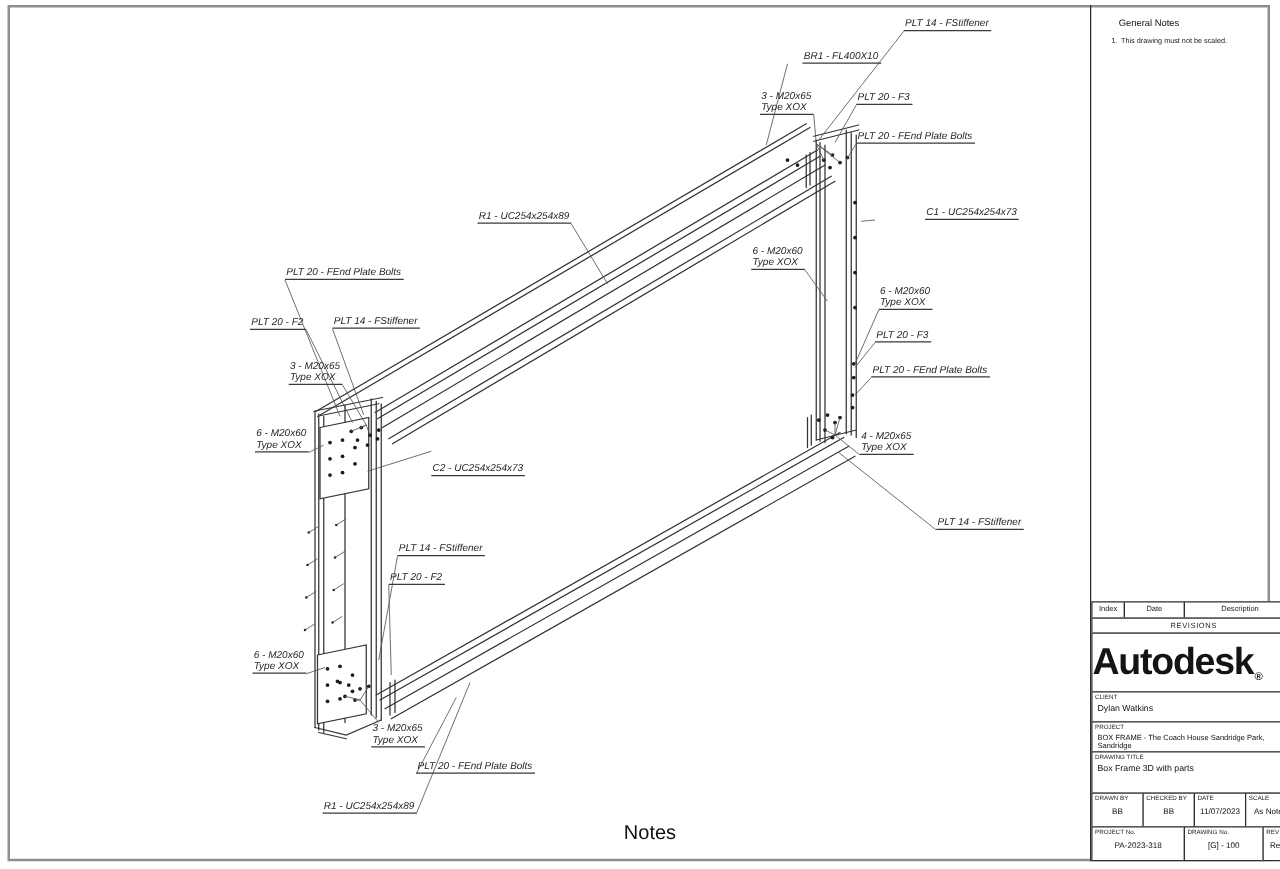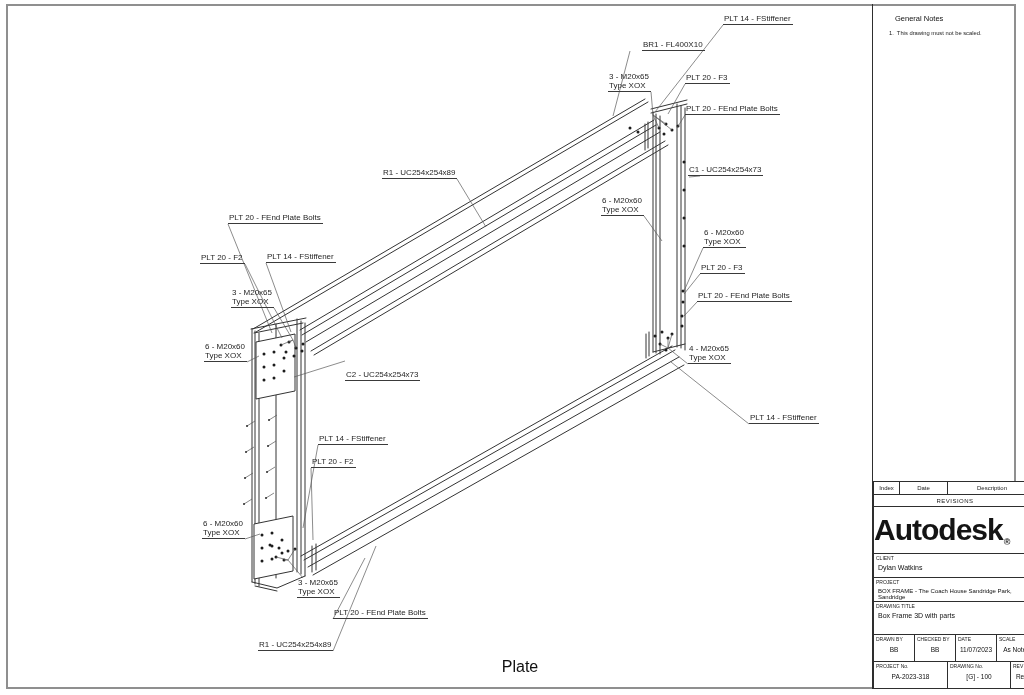--- a/index.html
+++ b/index.html
@@ -9,21 +9,21 @@
          border:2px solid #8f8f8f;box-sizing:border-box;}
   svg.cad{position:absolute;left:0;top:0;}
   .member{stroke:#343434;stroke-width:1;fill:none;stroke-linecap:round;}
   .thin{stroke:#565656;stroke-width:.7;fill:none;}
   .plate{stroke:#343434;stroke-width:1;fill:#ffffff;}
   .bolt circle{fill:#1c1c1c;}
   .tickdot circle{fill:#2a2a2a;}
   .leader{stroke:#5a5a5a;stroke-width:.7;}
   .ann{position:absolute;font-size:8px;line-height:9px;white-space:nowrap;
        color:#1f1f1f;border-bottom:1px solid #3a3a3a;padding:0 2px 1px 1px;}
-  .ann span{display:block;}
+  .ann span{display:block;font-style:italic;}
   .view-title{position:absolute;left:425px;top:658px;width:190px;text-align:center;
        font-size:16px;color:#111;}
   
   .panel{position:absolute;left:872px;top:4px;width:195px;height:685px;
        border-left:1.5px solid #2e2e2e;box-sizing:border-box;}
   .cell{position:absolute;border:1px solid #2e2e2e;box-sizing:border-box;background:#fff;}
   .lab{font-size:5px;line-height:6px;padding:1px 0 0 2px;color:#202020;}
   .cval{text-align:center;color:#101010;}
   .notes-title{position:absolute;left:22px;top:10px;font-size:7.5px;color:#111;}
   .notes-item{position:absolute;left:16px;top:26px;font-size:5.8px;color:#222;}
@@ -177,21 +177,21 @@
       </div>
       <div class="ann" style="left: 685px; top: 73px;">
         <span>PLT 20 - F3</span>
       </div>
       <div class="ann" style="left: 685px; top: 104px;">
         <span>PLT 20 - FEnd Plate Bolts</span>
       </div>
       <div class="ann" style="left: 382px; top: 168px;">
         <span>R1 - UC254x254x89</span>
       </div>
-      <div class="ann" style="left: 688px; top: 165px;">
+      <div class="ann" style="left: 740px; top: 165px;">
         <span>C1 - UC254x254x73</span>
       </div>
       <div class="ann" style="left: 601px; top: 196px;">
         <span>6 - M20x60</span>
         <span>Type XOX</span>
       </div>
       <div class="ann" style="left: 703px; top: 228px;">
         <span>6 - M20x60</span>
         <span>Type XOX</span>
       </div>
@@ -243,21 +243,21 @@
       </div>
       <div class="ann" style="left: 688px; top: 344px;">
         <span>4 - M20x65</span>
         <span>Type XOX</span>
       </div>
       <div class="ann" style="left: 749px; top: 413px;">
         <span>PLT 14 - FStiffener</span>
       </div>
     </div>
 
-  <div class="view-title">Plate</div>
+  <div class="view-title">Notes</div>
 
   <div class="panel">
 
     <div class="notes-title">General Notes</div>
     <div class="notes-item">
       <span class="num">1.</span><span>This drawing must not be scaled.</span>
     </div>
 
     <div class="cell rev-cell" style="left:0;top:477px;width:27px;height:14px;">Index</div>
     <div class="cell rev-cell" style="left:26px;top:477px;width:49px;height:14px;">Date</div>

